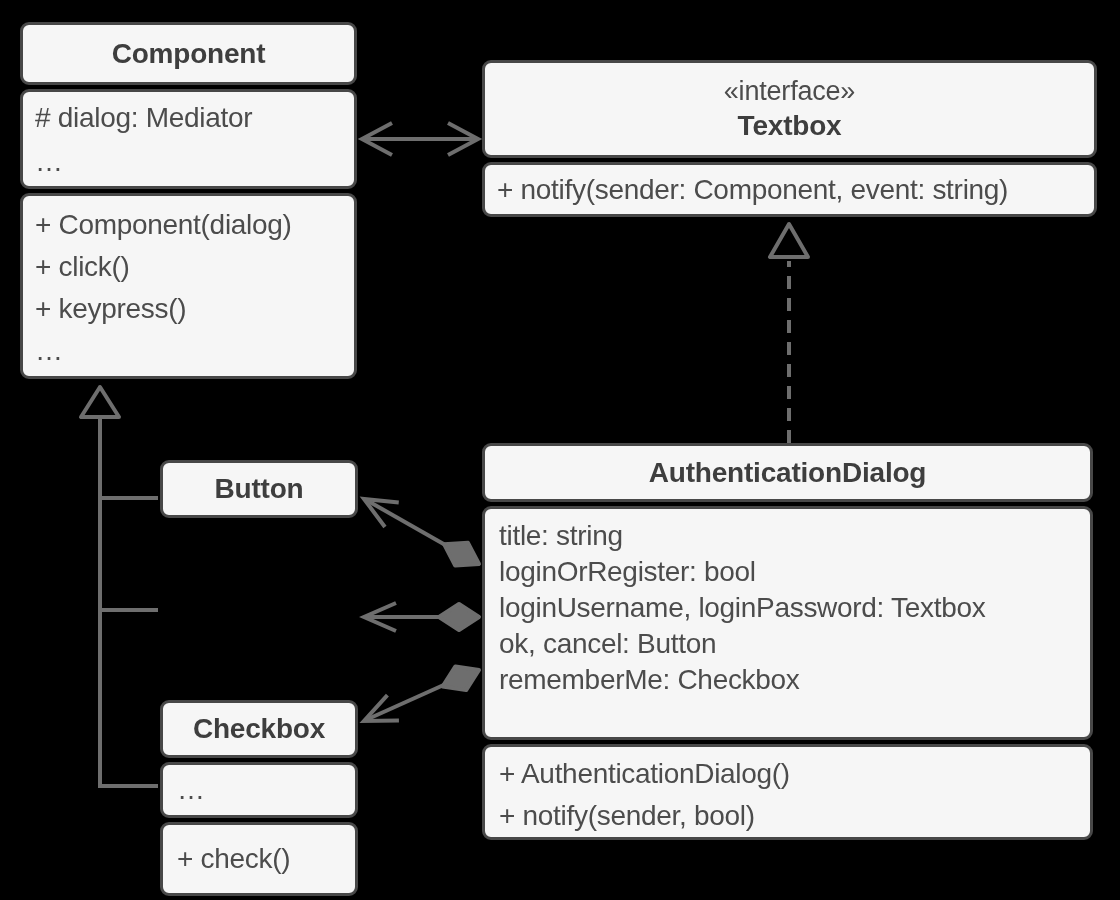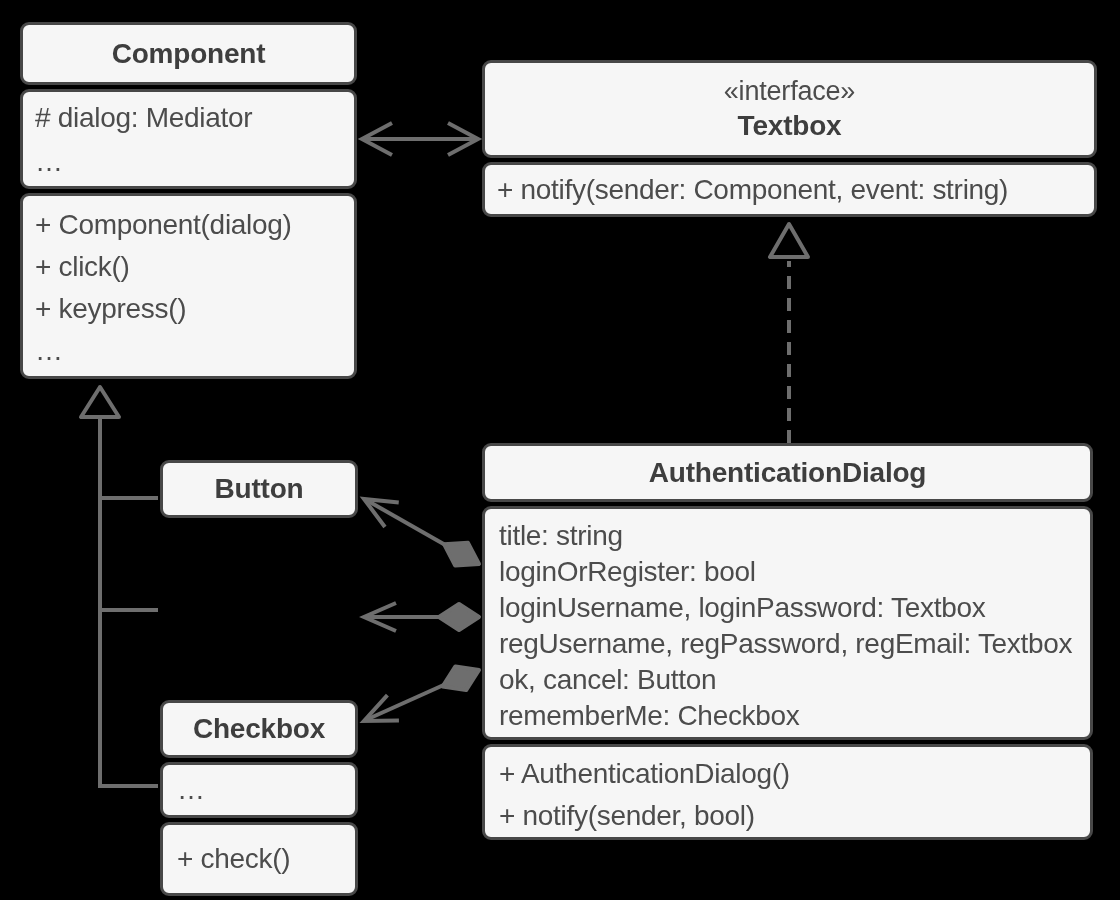--- a/index.html
+++ b/index.html
@@ -132,21 +132,20 @@
   </div>
 
   <div class="uml-class" style="left:482px;top:443px;width:611px">
     <div class="comp title" style="height:59px">
       <span class="cls-name">AuthenticationDialog</span>
     </div>
     <div class="comp body auth-attrs" style="height:234px">
       <div class="line">title: string</div>
       <div class="line">loginOrRegister: bool</div>
       <div class="line">loginUsername, loginPassword: Textbox</div>
-      <div class="line">regUsername, regPassword, regEmail: Textbox</div>
       <div class="line">ok, cancel: Button</div>
       <div class="line">rememberMe: Checkbox</div>
     </div>
     <div class="comp body auth-methods" style="height:96px">
       <div class="line">+ AuthenticationDialog()</div>
       <div class="line">+ notify(sender, bool)</div>
     </div>
   </div>
 
   <div class="uml-class" style="left:160px;top:460px;width:198px">

